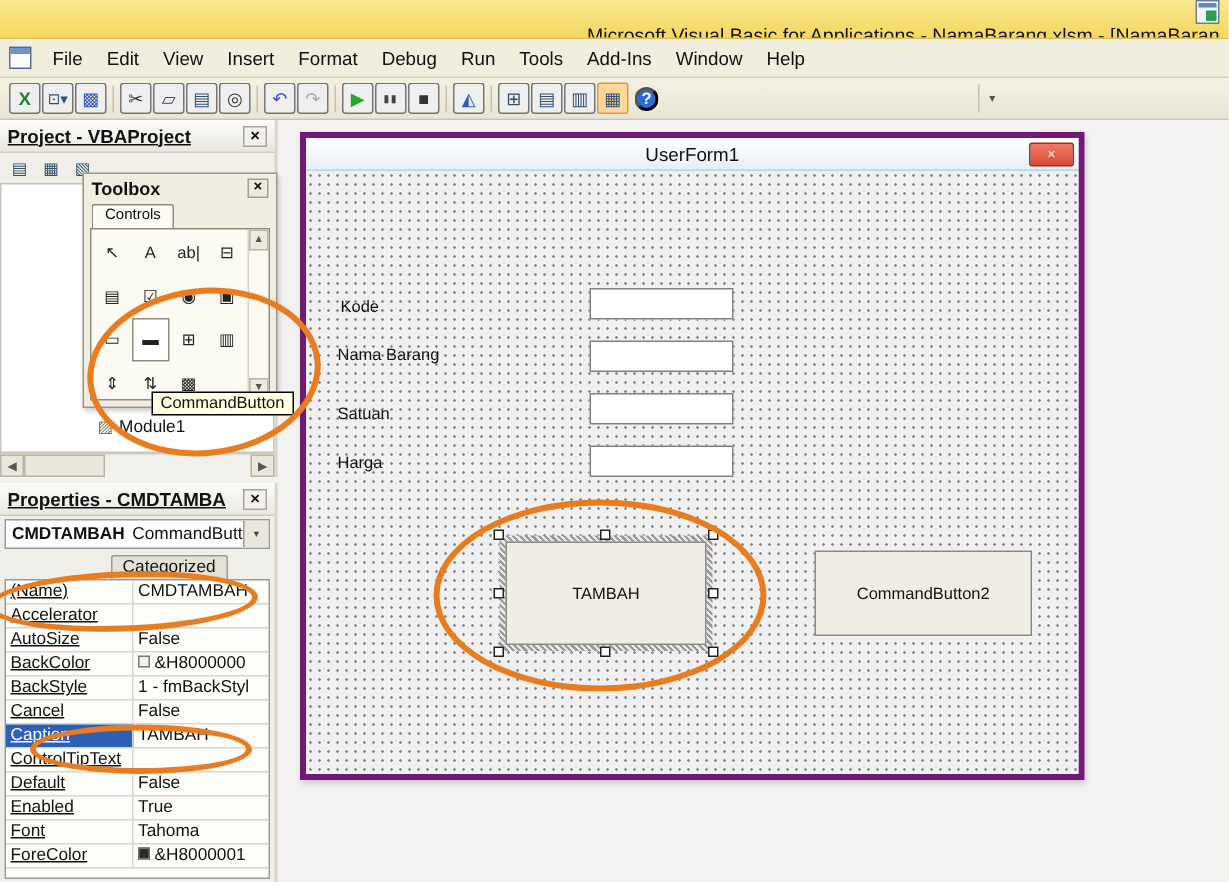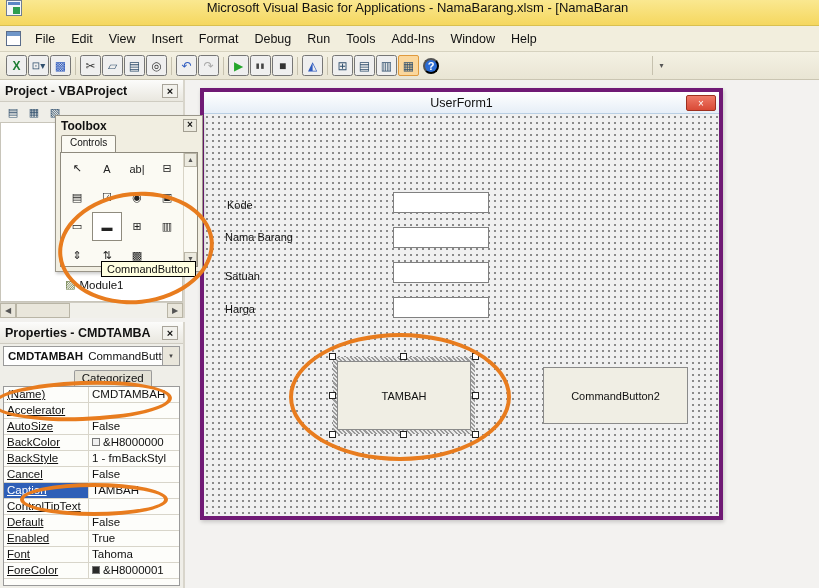--- a/index.html
+++ b/index.html
@@ -6,21 +6,21 @@
   html,body { width: 819px; height: 588px; }
   body {
     position: relative; overflow: hidden;
     font-family: "Liberation Sans", "DejaVu Sans", sans-serif;
     font-size: 12px; background: #f2f1ee; color: #111;
   }
 
   
   .titlebar { position:absolute; left:0; top:0; width:819px; height:26px;
     background: linear-gradient(#fae890, #f5d75f); border-bottom:1px solid #d9c050;
-    display:flex; align-items:flex-start; padding:0 6px; }
+    display:flex; align-items:flex-end; padding:0 6px;flex-direction:column; }
   .app-icon { width:16px; height:16px; position:relative; background:#f4f6f9; border:1px solid #6f7d93; }
   .app-icon::before { content:""; position:absolute; top:1px; left:1px; right:1px; height:3px; background:#5b87c5; }
   .app-icon::after { content:""; position:absolute; right:1px; bottom:1px; width:7px; height:7px; background:#2e9e4f; }
   .title-text { flex:1; text-align:center; font-size:13px; white-space:nowrap; overflow:hidden; }
 
   
   .menubar { position:absolute; left:0; top:26px; width:819px; height:26px;
     background:#f2eedd; border-bottom:1px solid #d6d2bf; display:flex; align-items:center; padding-left:4px; }
   .doc-icon { width:15px; height:15px; border:1px solid #5a6c8a; background:#fff; margin:0 6px 0 2px; position:relative; }
   .doc-icon::before { content:""; position:absolute; top:0; left:0; right:0; height:4px; background:#6f96c8; }
@@ -44,21 +44,21 @@
     width:16px; height:16px; font-size:11px; margin:0 3px; }
   .tb-active { background:#fbd79c; border:1px solid #e09a3e; border-radius:2px; }
   .tb-overflow { position:absolute; left:652px; top:4px; width:18px; height:19px;
     border-left:1px solid #c6c1ae; display:flex; align-items:center; justify-content:center;
     font-size:8px; color:#555; }
 
   
   .panel-header { height:22px; display:flex; align-items:center; padding:0 5px;
     background:linear-gradient(#fcfcfb,#e9e7df); border-bottom:1px solid #cfccc2;
     font-size:12.5px; font-weight:600; }
-  .panel-title { flex:1; white-space:nowrap; overflow:hidden; }
+  .panel-title { flex:1; white-space:nowrap; overflow:hidden;text-decoration:underline; }
   .panel-close { width:16px; height:14px; display:flex; align-items:center; justify-content:center;
     border:1px solid #a8a49a; background:#f2f1ec; font-size:11px; line-height:10px; }
 
   .project-panel { position:absolute; left:0; top:80px; width:185px; height:238px;
     background:#efeee8; border-right:2px solid #d8d5cb; }
   .proj-toolbar { height:20px; display:flex; gap:5px; padding:2px 5px; }
   .proj-tb-icon { width:16px; height:16px; font-size:11px; color:#31506e;
     display:flex; align-items:center; justify-content:center; }
   .proj-tree { position:absolute; left:0; top:42px; right:0; bottom:16px;
     background:#fff; border:1px solid #c8c5ba; }
@@ -124,21 +124,21 @@
   .hnd { position:absolute; width:7px; height:7px; background:#fff; border:1px solid #222; }
   .h-nw{left:-4px;top:-4px;} .h-n{left:calc(50% - 4px);top:-4px;} .h-ne{right:-4px;top:-4px;}
   .h-w{left:-4px;top:calc(50% - 4px);} .h-e{right:-4px;top:calc(50% - 4px);}
   .h-sw{left:-4px;bottom:-4px;} .h-s{left:calc(50% - 4px);bottom:-4px;} .h-se{right:-4px;bottom:-4px;}
 
   .btn2 { position:absolute; left:339px; top:253px; width:145px; height:57px;
     background:#f0eee4; border:1px solid #8a8a8a; display:flex; align-items:center;
     justify-content:center; font-size:11px; }
 
   
-  .toolbox { position:absolute; left:55px; top:115px; width:148px; height:157px;
+  .toolbox { position:absolute; left:55px; top:115px; width:130px; height:157px;
     background:#f1eee1; border:1px solid #9a968a; z-index:20;
     box-shadow:1px 2px 3px rgba(0,0,0,.2); }
   .tbx-titlebar { height:19px; display:flex; align-items:center; padding:0 5px;
     font-weight:bold; font-size:12px; }
   .tbx-close { margin-left:auto; width:14px; height:13px; border:1px solid #a39f92;
     background:#eceadf; font-size:10px; line-height:10px; text-align:center; }
   .tbx-tab-row { height:17px; padding-left:5px; }
   .tbx-tab { display:inline-block; height:17px; padding:1px 8px; background:#fbfaf3;
     border:1px solid #8f8b7e; border-bottom:none; font-size:10px; border-radius:2px 2px 0 0; }
   .tbx-body { position:absolute; left:4px; right:4px; top:36px; bottom:4px;

